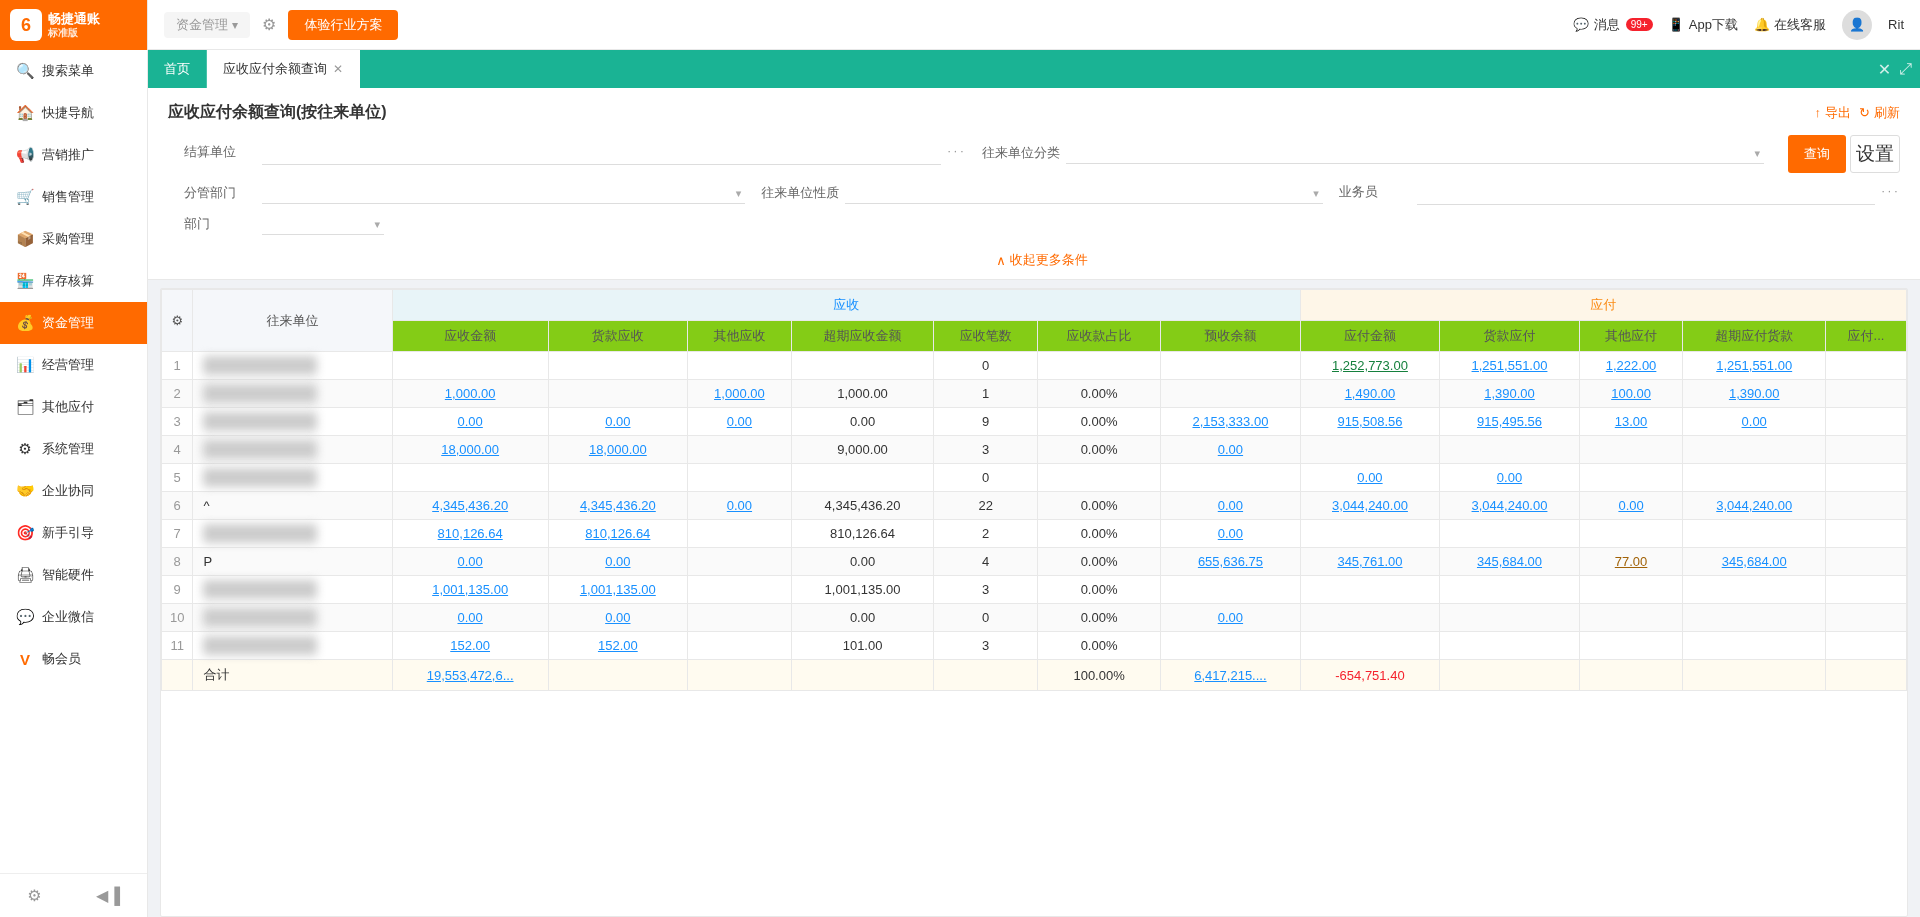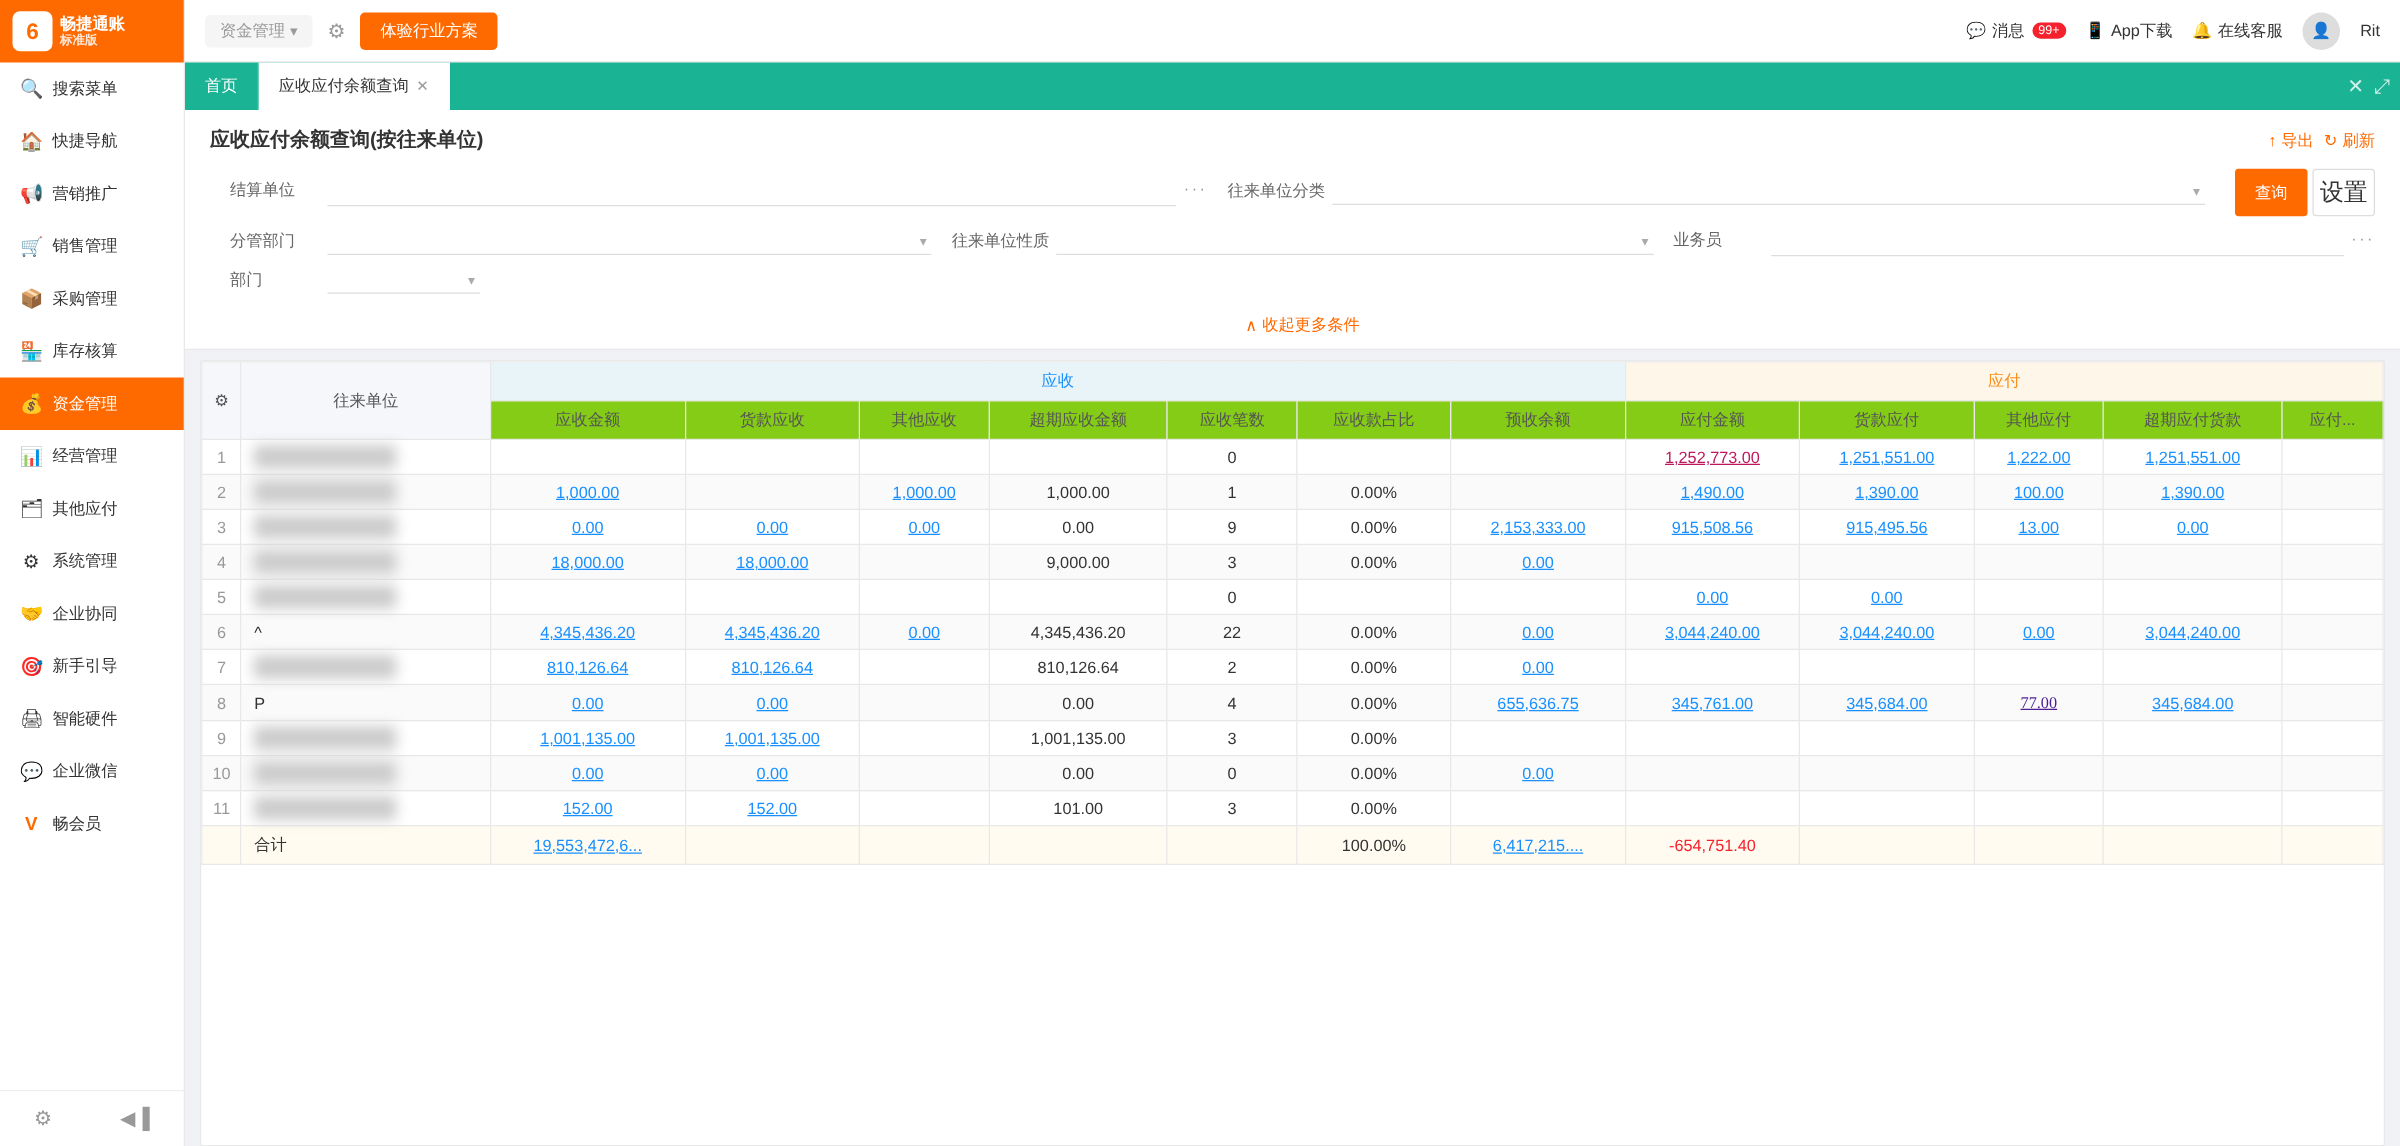--- a/index.html
+++ b/index.html
@@ -482,21 +482,21 @@
         <tr>
               <td class="row-num">1</td>
               <td class="name"><span style="filter:blur(5px);background:#ccc;border-radius:2px;color:transparent;padding:2px 20px;">████████</span></td>
               <td></td>
               <td></td>
               <td></td>
               <td></td>
               <td>0</td>
               <td></td>
               <td></td>
-              <td style="color: #be185d; text-decoration: underline; cursor: pointer;">1,252,773.00</td>
+              <td style="color: #15803d; text-decoration: underline; cursor: pointer;">1,252,773.00</td>
               <td style="color: rgb(24, 144, 255); text-decoration: underline; cursor: pointer;">1,251,551.00</td>
               <td style="color: rgb(24, 144, 255); text-decoration: underline; cursor: pointer;">1,222.00</td>
               <td style="color: rgb(24, 144, 255); text-decoration: underline; cursor: pointer;">1,251,551.00</td>
               <td></td>
             </tr>
             <tr>
               <td class="row-num">2</td>
               <td class="name"><span style="filter:blur(5px);background:#ccc;border-radius:2px;color:transparent;padding:2px 20px;">████████</span></td>
               <td style="color: rgb(24, 144, 255); text-decoration: underline; cursor: pointer;">1,000.00</td>
               <td></td>
@@ -596,21 +596,21 @@
               <td class="name">P</td>
               <td style="color: rgb(24, 144, 255); text-decoration: underline; cursor: pointer;">0.00</td>
               <td style="color: rgb(24, 144, 255); text-decoration: underline; cursor: pointer;">0.00</td>
               <td></td>
               <td>0.00</td>
               <td>4</td>
               <td>0.00%</td>
               <td style="color: rgb(24, 144, 255); text-decoration: underline; cursor: pointer;">655,636.75</td>
               <td style="color: rgb(24, 144, 255); text-decoration: underline; cursor: pointer;">345,761.00</td>
               <td style="color: rgb(24, 144, 255); text-decoration: underline; cursor: pointer;">345,684.00</td>
-              <td style="color: #4c1d95; text-decoration: underline; cursor: pointer; font-family: Liberation Serif, serif;">77.00</td>
+              <td style="color: #a16207; text-decoration: underline; cursor: pointer;">77.00</td>
               <td style="color: rgb(24, 144, 255); text-decoration: underline; cursor: pointer;">345,684.00</td>
               <td></td>
             </tr>
             <tr>
               <td class="row-num">9</td>
               <td class="name"><span style="filter:blur(5px);background:#ccc;border-radius:2px;color:transparent;padding:2px 20px;">████████</span></td>
               <td style="color: rgb(24, 144, 255); text-decoration: underline; cursor: pointer;">1,001,135.00</td>
               <td style="color: rgb(24, 144, 255); text-decoration: underline; cursor: pointer;">1,001,135.00</td>
               <td></td>
               <td>1,001,135.00</td>

